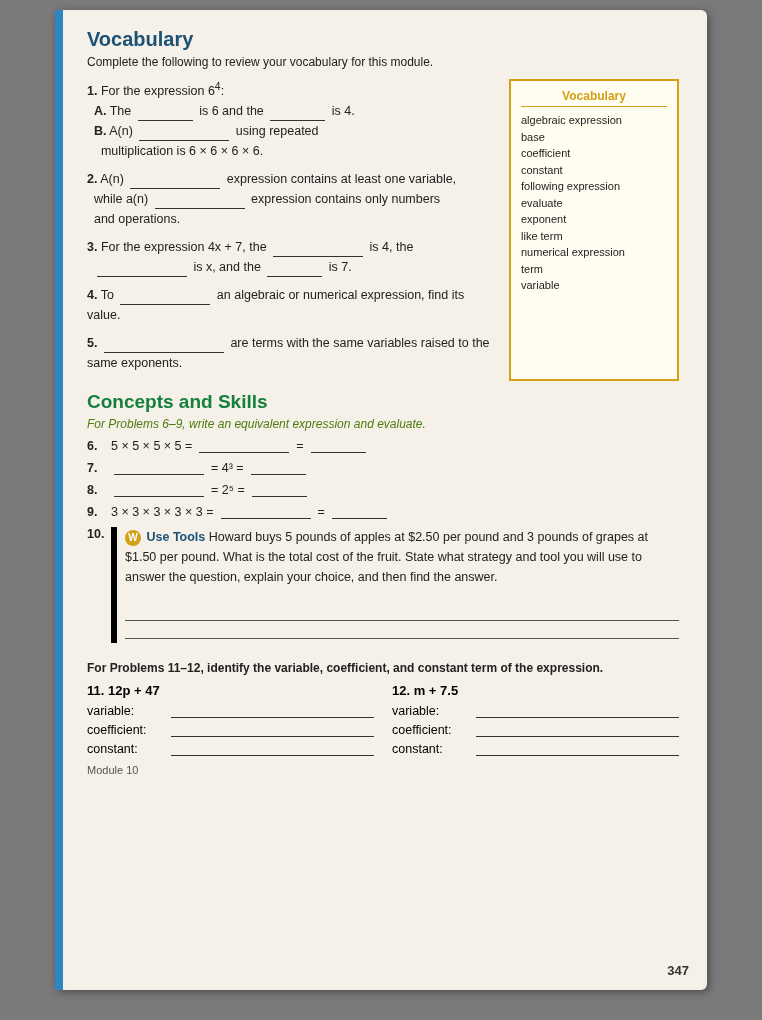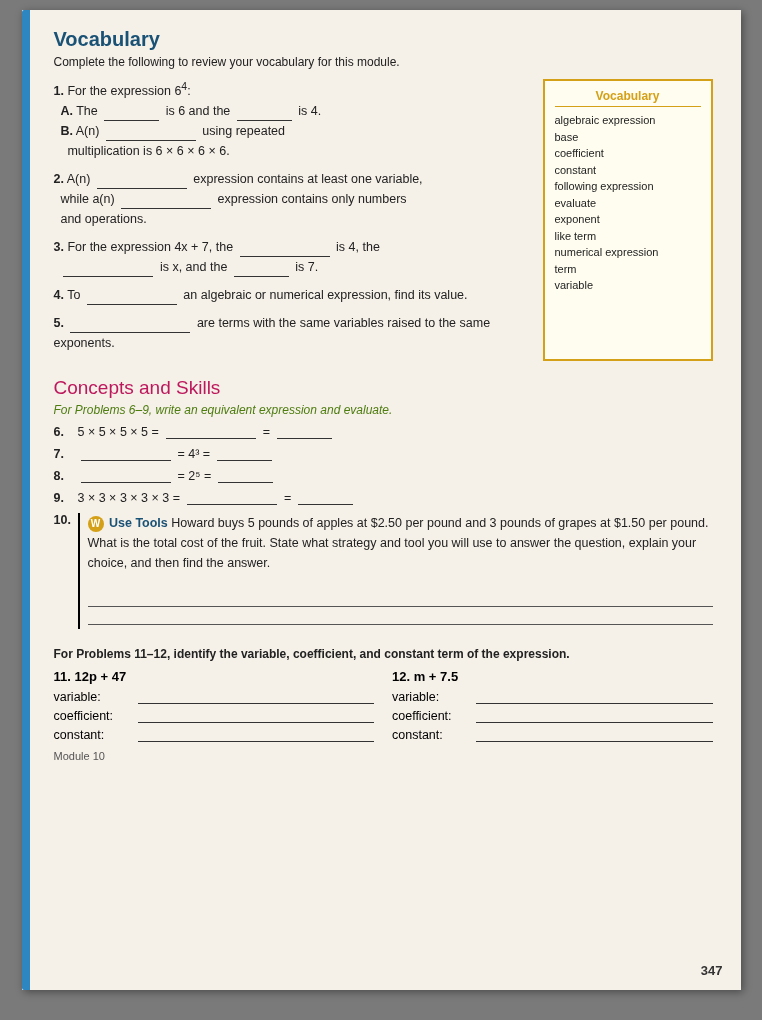--- a/index.html
+++ b/index.html
@@ -7,25 +7,25 @@
       background: #7a7a7a;
       display: flex;
       justify-content: center;
       align-items: flex-start;
       min-height: 1020px;
       font-family: Arial, sans-serif;
       padding: 10px;
     }
     .page {
       background: #f5f0e8;
-      width: 719px;
+      width: 652px;
       min-height: 980px;
       padding: 18px 28px 18px 32px;
       position: relative;
-      border-radius: 0;
+      border-radius: 6px;
       box-shadow: 2px 2px 8px rgba(0,0,0,0.4);
     }
     .page-number {
       position: absolute;
       bottom: 12px;
       right: 18px;
       font-size: 13px;
       color: #333;
       font-weight: bold;
     }
@@ -96,24 +96,24 @@
       min-width: 55px;
     }
     .blank-long {
       min-width: 120px;
     }
     .blank-medium {
       min-width: 90px;
     }
     
     .cs-title {
-      color: #be185d;
+      color: #15803d;
       font-size: 19px;
-      font-weight: normal;
-      margin-top: 16px;
+      font-weight: bold;
+      margin-top: 10px;
       margin-bottom: 4px;
     }
     .cs-instruction {
       font-size: 12px;
       color: #4d7c0f;
       margin-bottom: 8px;
       font-style: italic;
     }
     .cs-problems {
       font-size: 12.5px;
@@ -150,21 +150,21 @@
       line-height: 16px;
       margin-right: 2px;
       font-weight: bold;
     }
     .use-tools-label {
       color: #1a5276;
       font-weight: bold;
       font-size: 12.5px;
     }
     .problem-10-box {
-      border-left: 2px solid #000000;
+      border-left: 6px solid #000000;
       padding-left: 8px;
       margin-bottom: 8px;
       font-size: 12.5px;
       line-height: 1.6;
     }
     .answer-line-full {
       border-bottom: 1px solid #555;
       width: 100%;
       height: 14px;
       display: block;

